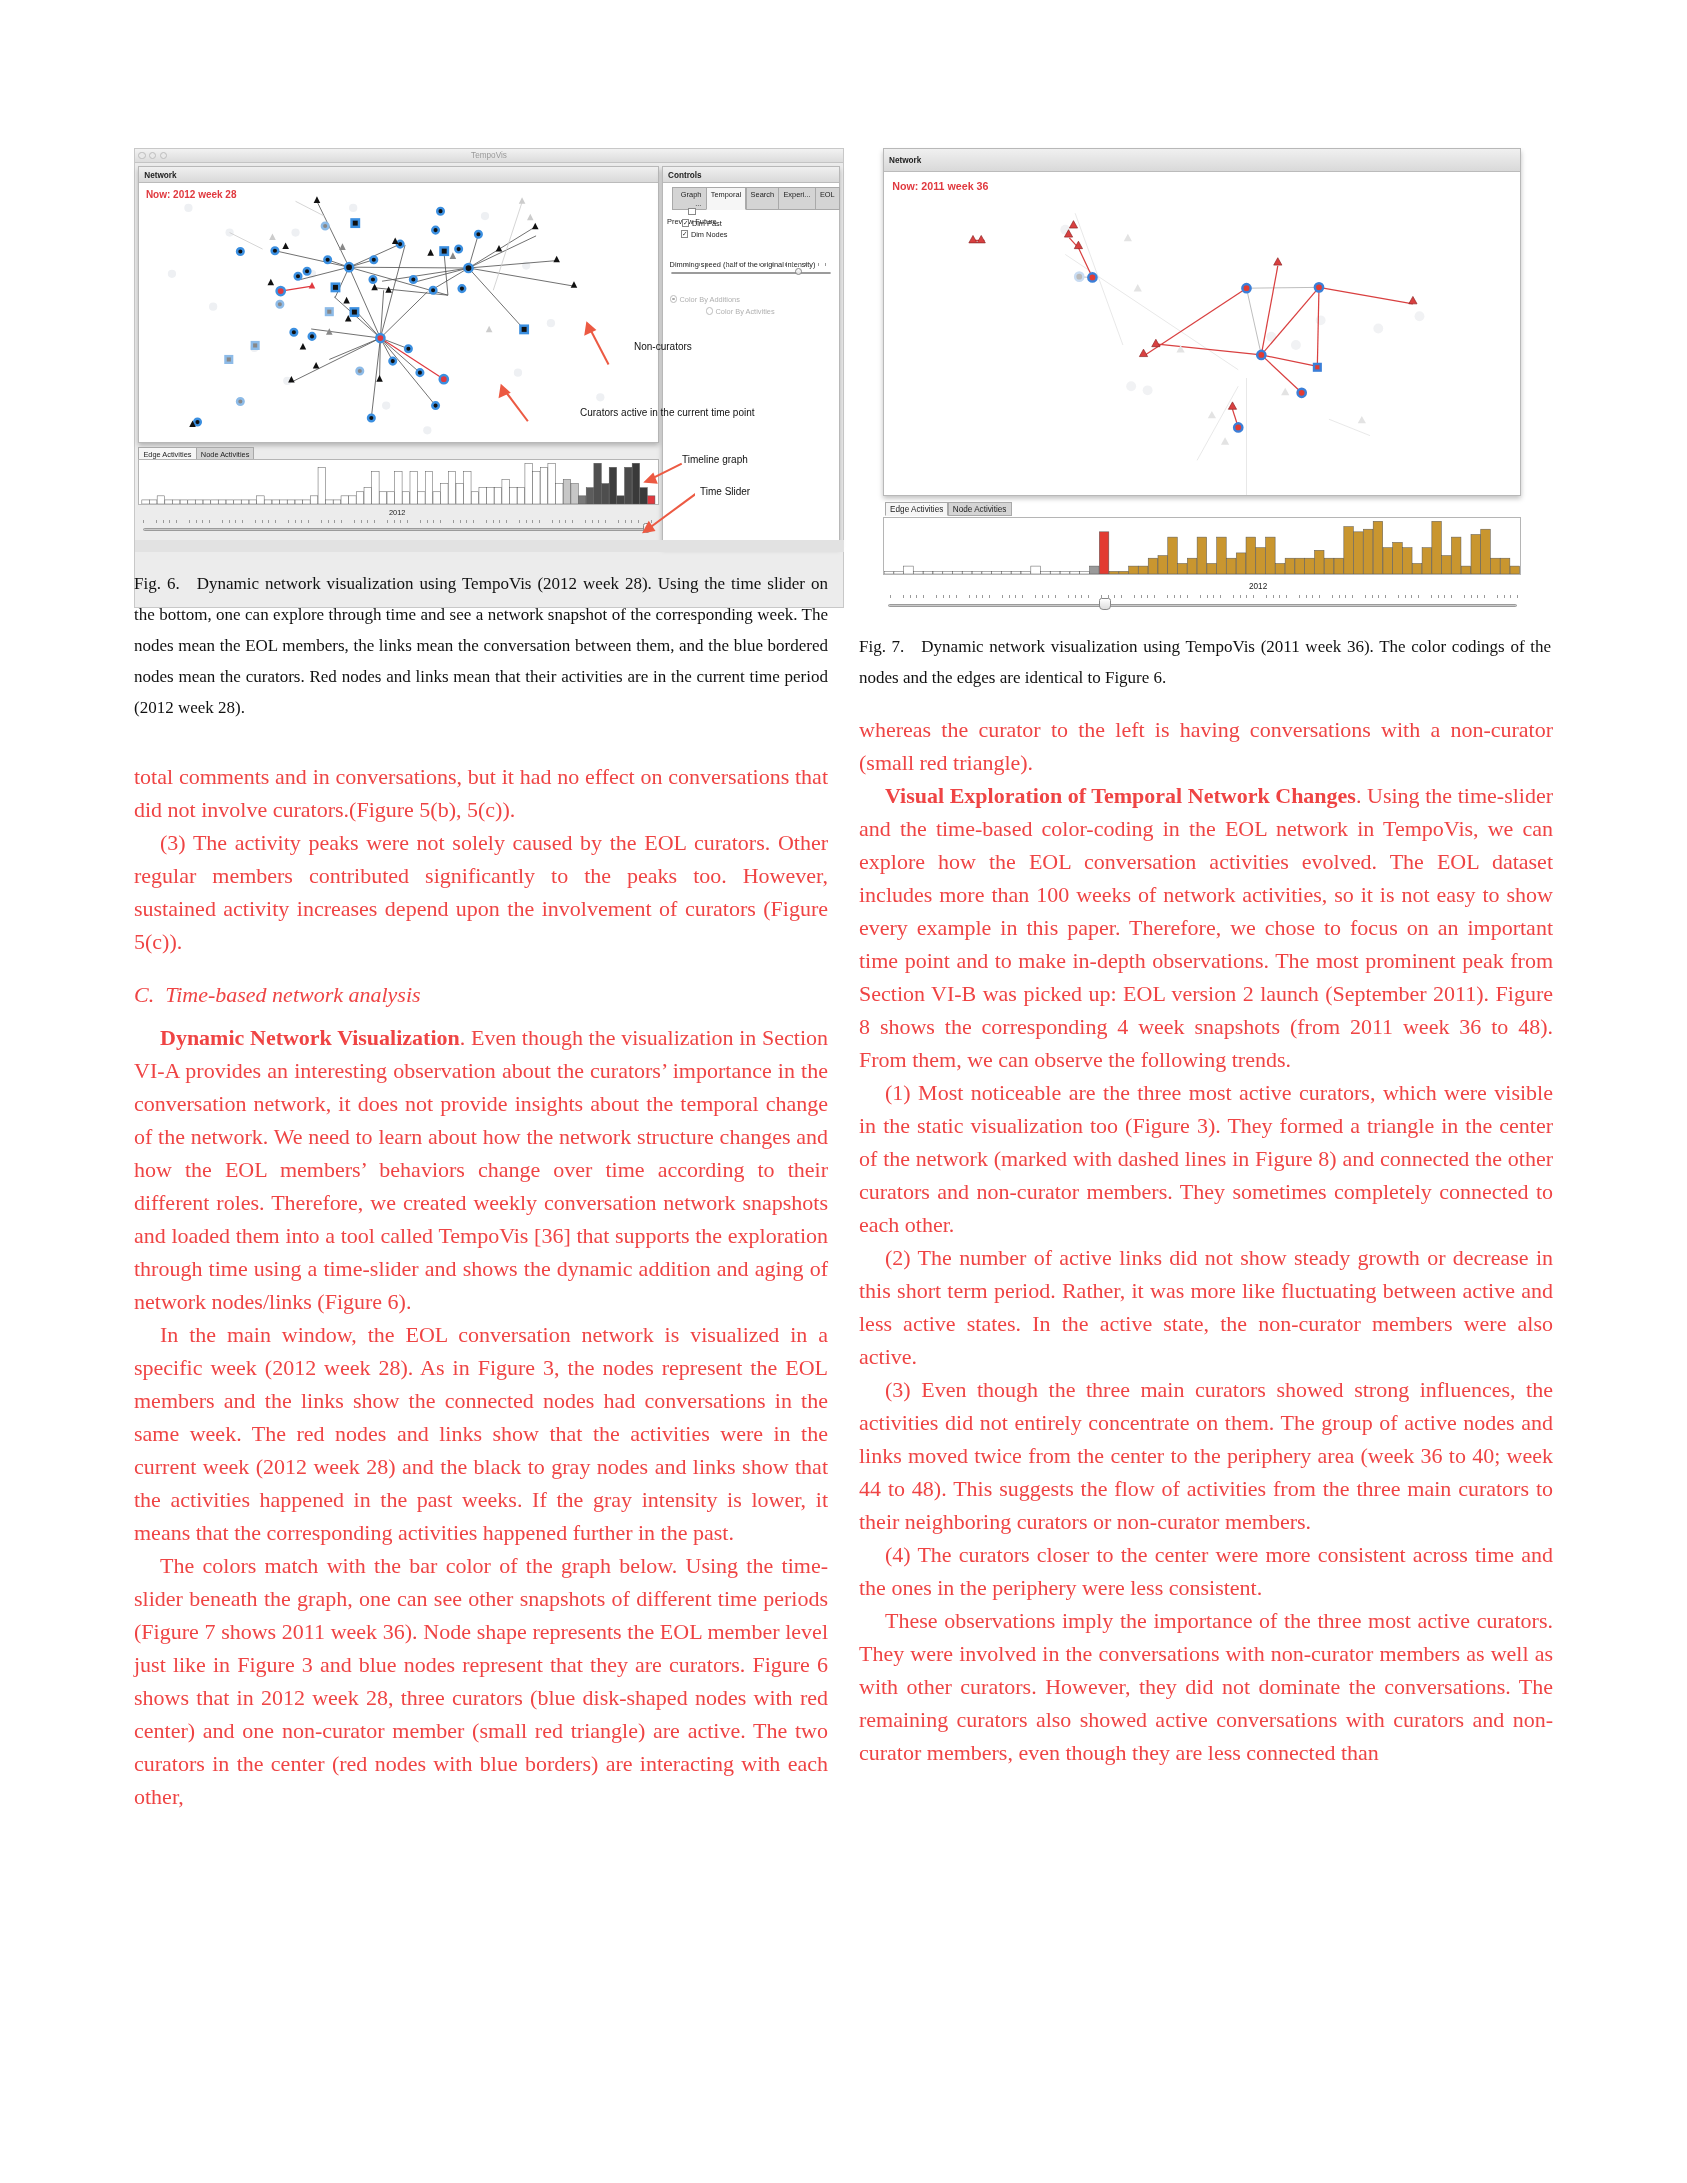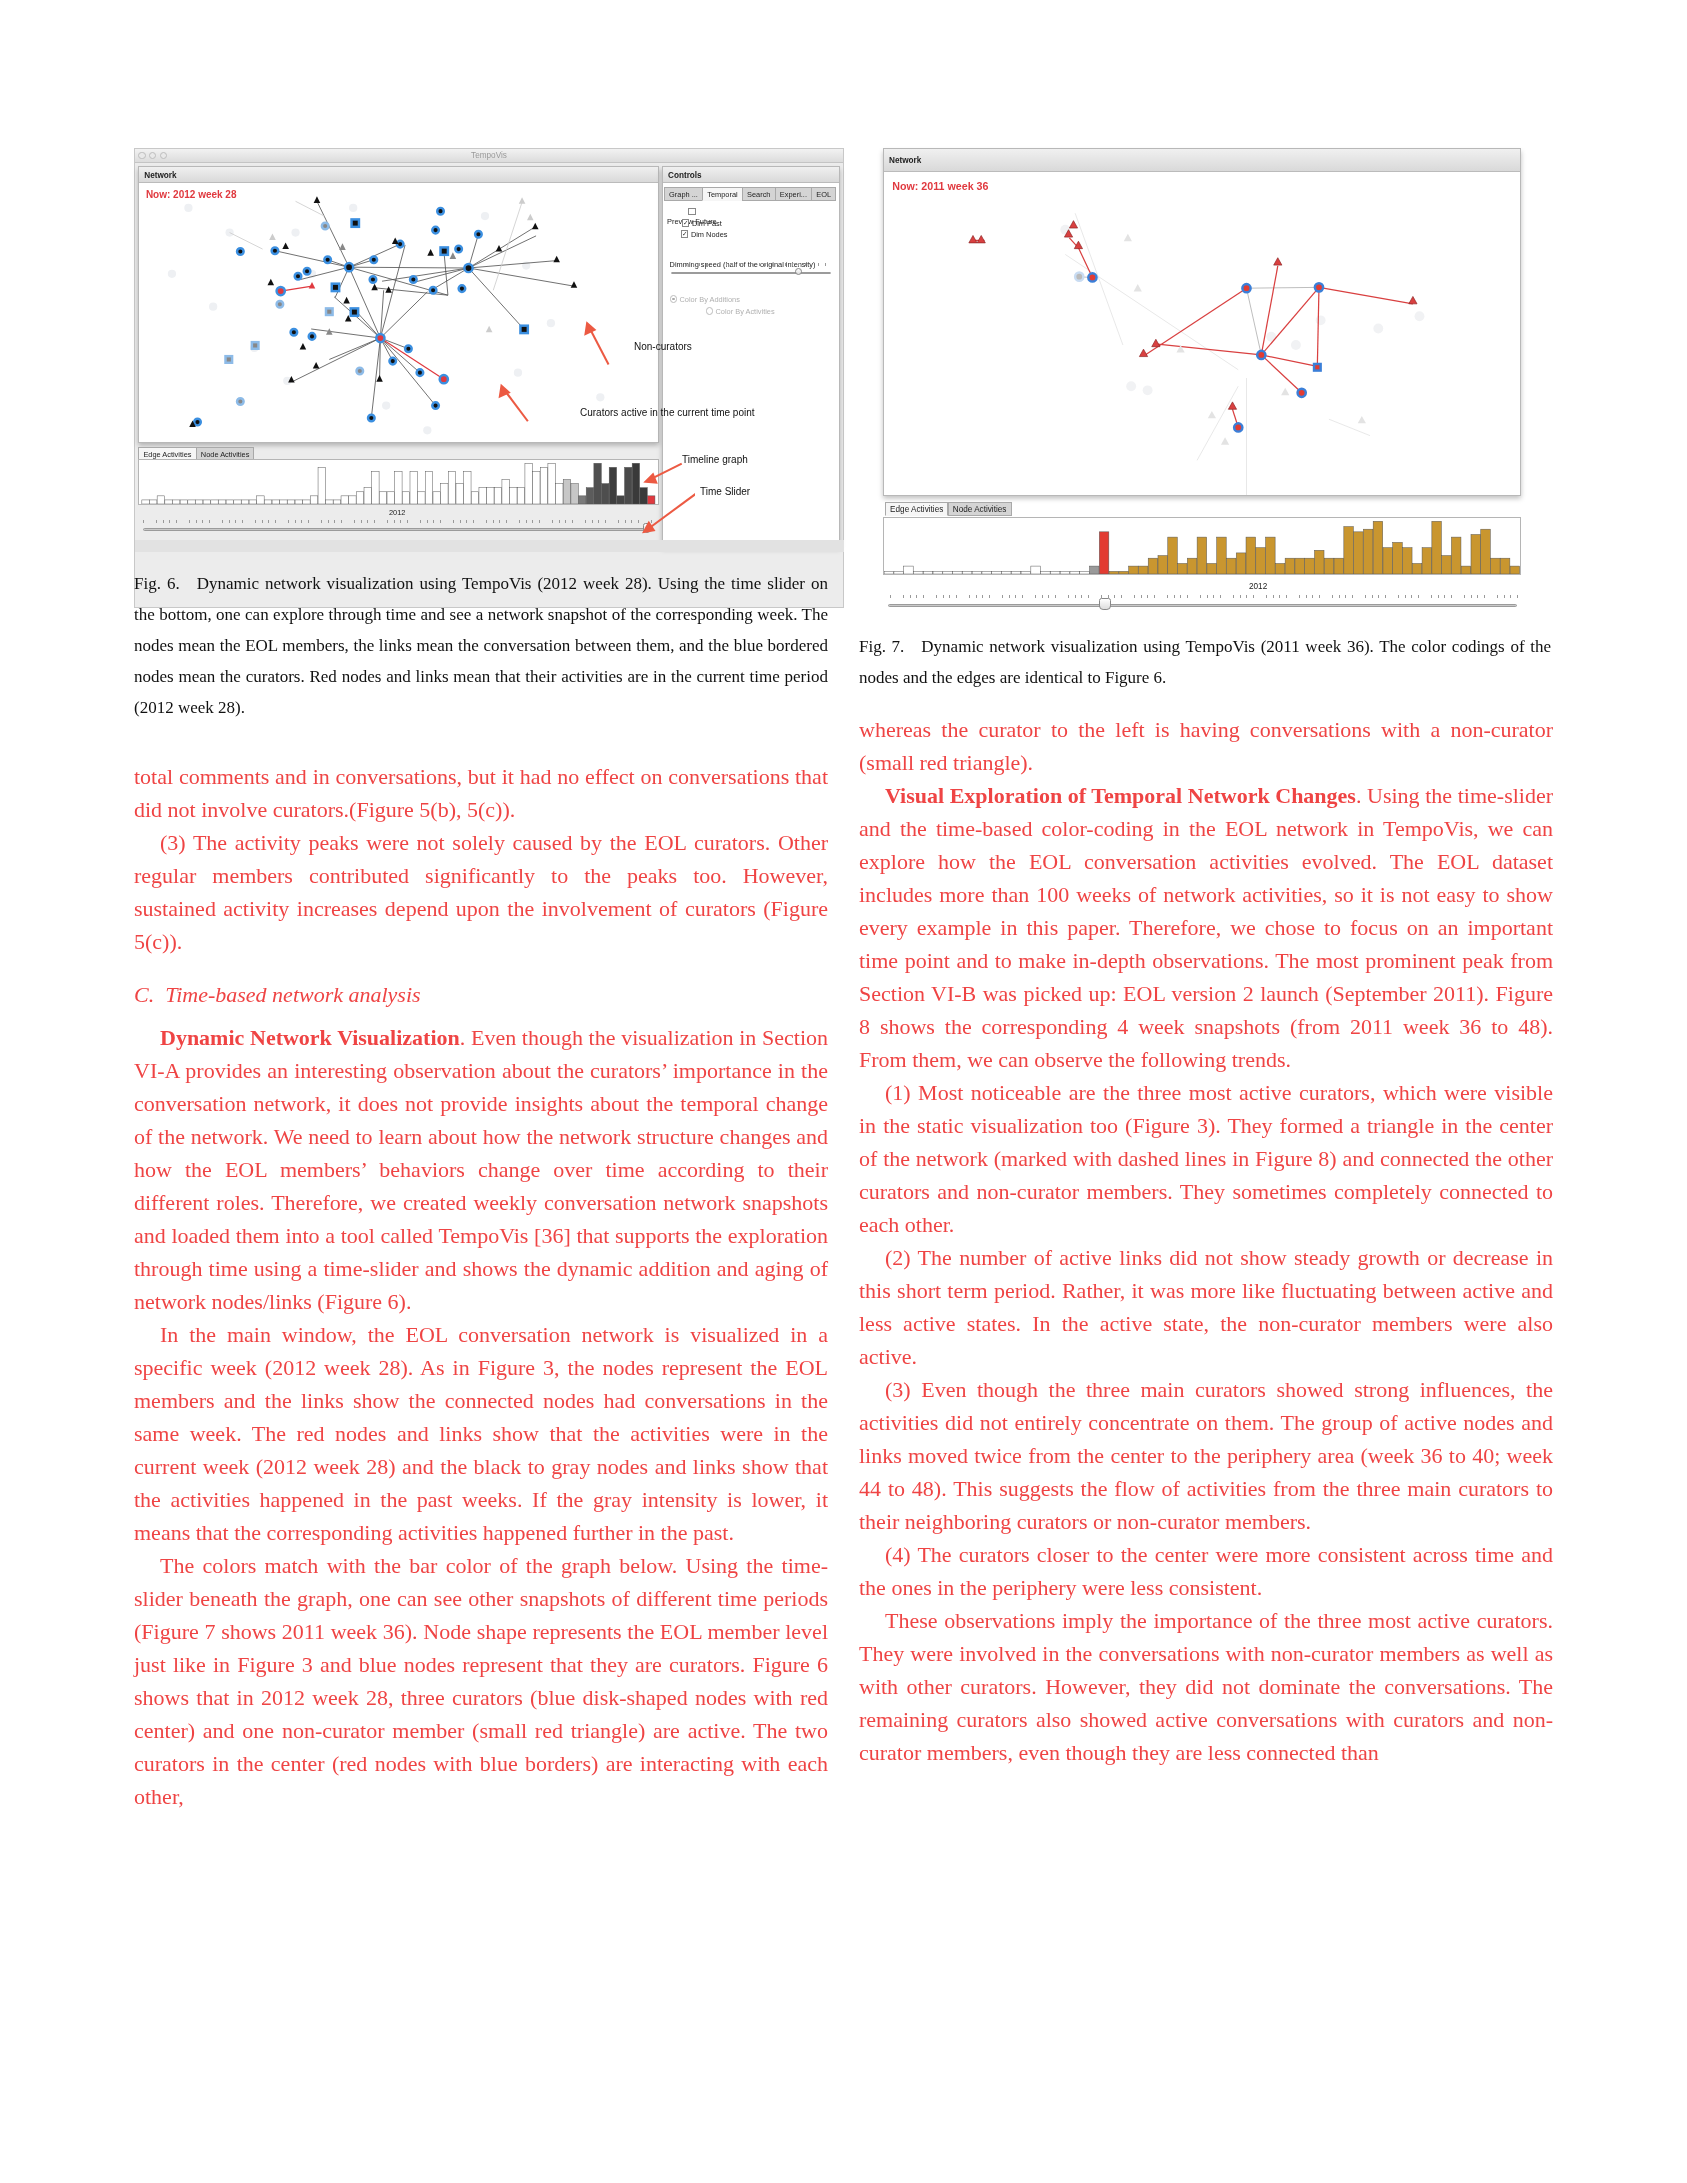--- a/index.html
+++ b/index.html
@@ -207,21 +207,21 @@
         <line x1="570" y1="220" x2="548" y2="178"></line>
           <polygon points="544,170 542,183 553,178"></polygon>
         <line x1="472" y1="289" x2="445" y2="253"></line>
           <polygon points="440,246 438,259 449,254"></polygon>
       </g>
     </svg>
   </div>
 
   <div class="panel" style="left:527px; top:16.5px; width:178px; height:381px;">
     <div class="panel-head">Controls</div>
-    <div class="tabs" style="left:1px; top:20.6px;">
+    <div class="tabs" style="left:9px; top:20.6px;text-align:right;">
       <span class="tab">Graph ...</span>
       <span class="tab active">Temporal</span>
       <span class="tab">Search</span>
       <span class="tab">Experi...</span>
       <span class="tab">EOL</span>
     </div>
     <div class="ctl-row" style="left:4px; top:41px;flex-direction:column;">
       <span class="cb"></span>
       <span>Preview Future</span>
     </div>

